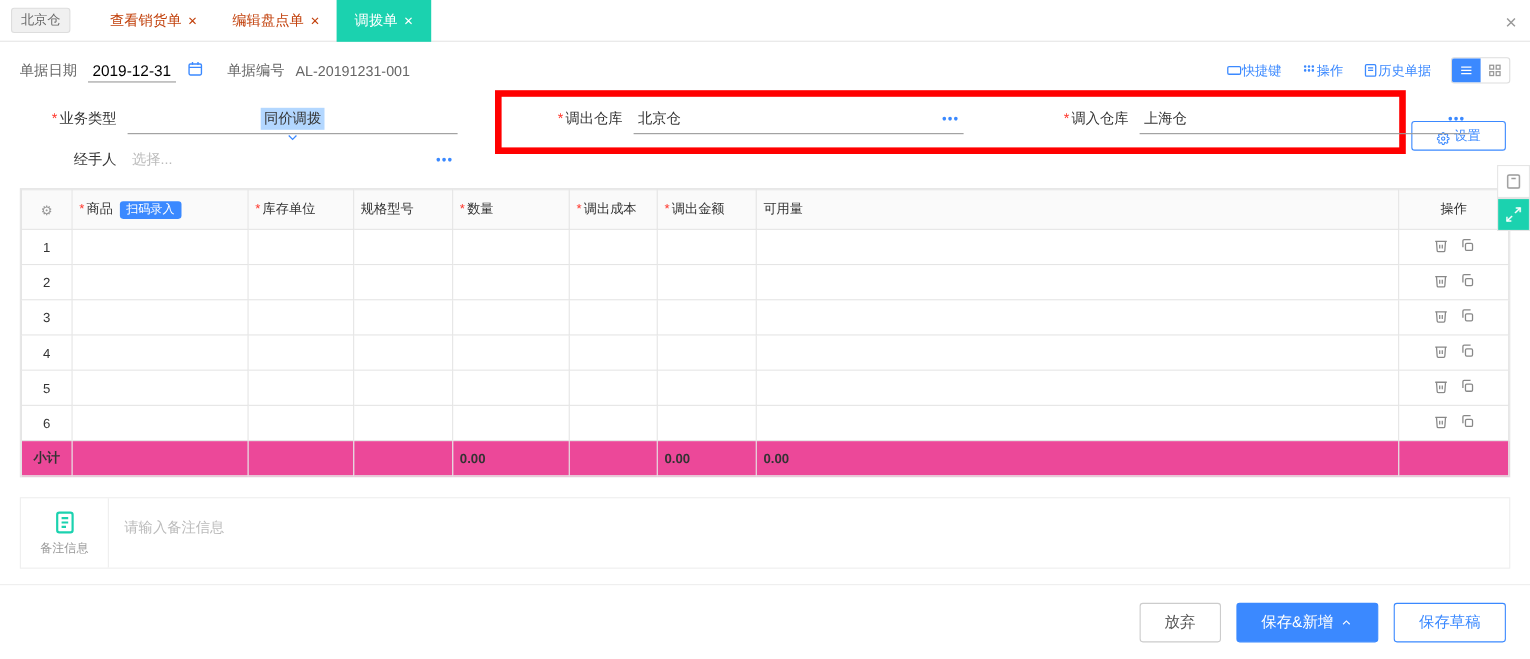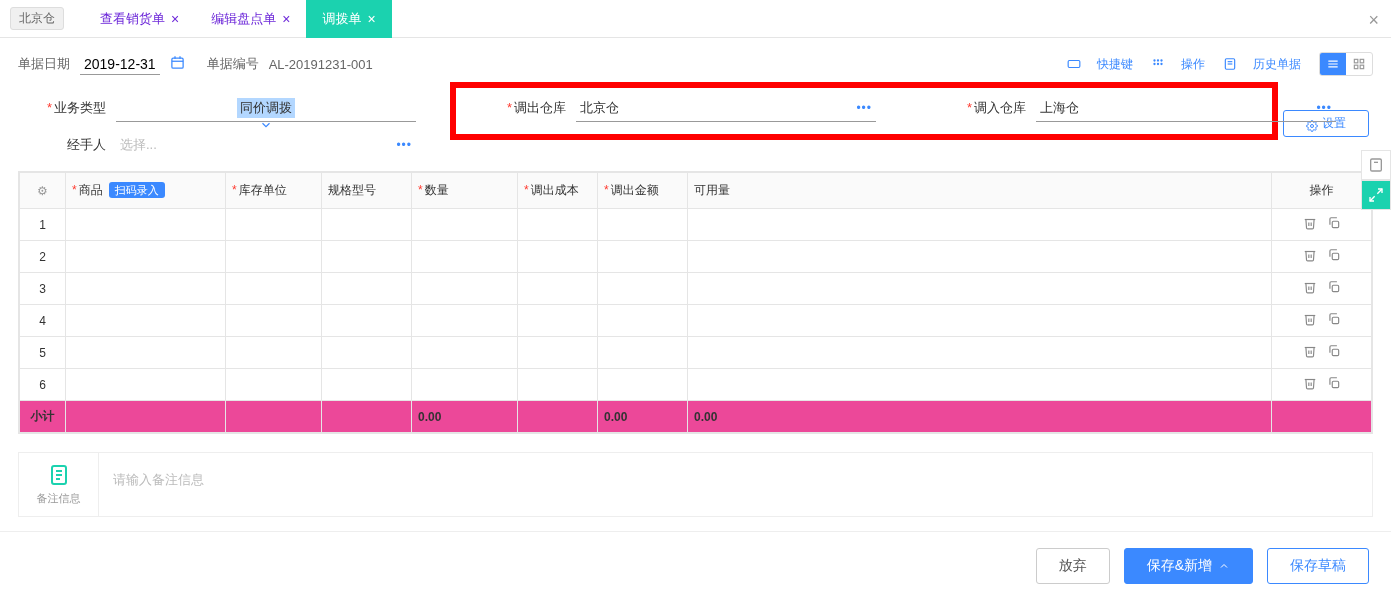--- a/index.html
+++ b/index.html
@@ -1,29 +1,29 @@
 <!DOCTYPE html>
 <html><head>
 <meta charset="utf-8">
 <style>
 * { box-sizing: border-box; margin: 0; padding: 0; }
 body { font-family: -apple-system, "PingFang SC", "Microsoft YaHei", sans-serif; font-size: 13px; color: #333; background: #fff; width: 1391px; }
 .tabs-bar { display: flex; align-items: center; height: 38px; border-bottom: 1px solid #e5e5e5; padding-left: 10px; position: relative; }
 .location-tag { background: #f0f0f0; border: 1px solid #ddd; border-radius: 3px; padding: 2px 8px; margin-right: 20px; font-size: 12px; color: #666; }
-.tab { padding: 0 16px; height: 38px; display: flex; align-items: center; gap: 6px; cursor: pointer; color: #6d28d9; }
+.tab { padding: 0 16px; height: 38px; display: flex; align-items: center; gap: 6px; cursor: pointer; color: #c2410c; }
 .tab.active { background: #1bd2af; color: #fff; }
 .tab-close { font-size: 14px; cursor: pointer; }
 .global-close { position: absolute; right: 12px; top: 10px; font-size: 18px; color: #999; cursor: pointer; }
 .header-row { display: flex; align-items: center; padding: 14px 18px; gap: 10px; }
 .hdr-label { color: #666; font-size: 13px; }
 .hdr-date { color: #000; border-bottom: 1px solid #999; padding: 2px 4px; font-size: 14px; }
 .calendar-icon { color: #3b89ff; font-size: 15px; }
 .hdr-code { color: #666; }
 .header-actions { margin-left: auto; display: flex; align-items: center; gap: 18px; }
-.act-link { color: #3b89ff; font-size: 12px; display: flex; align-items: center; gap: 16px; cursor: pointer; }
+.act-link { color: #3b89ff; font-size: 12px; display: flex; align-items: center; gap: 0; cursor: pointer; }
 .act-link svg { width: 14px; height: 14px; }
 .view-toggle { display: flex; border: 1px solid #ddd; border-radius: 3px; overflow: hidden; }
 .view-toggle > div { width: 26px; height: 22px; display: flex; align-items: center; justify-content: center; cursor: pointer; }
 .view-toggle > div.on { background: #3b89ff; color: #fff; }
 .form-area { padding: 4px 18px; position: relative; }
 .form-row { display: flex; align-items: center; gap: 40px; }
 .field { display: flex; align-items: center; }
 .field-label { width: 88px; text-align: right; margin-right: 10px; color: #333; font-size: 13px; }
 .req { color: #ff3b30; margin-right: 2px; }
 .field-input { width: 300px; border-bottom: 1px solid #999; padding: 4px 4px; position: relative; display: flex; align-items: center; justify-content: space-between; height: 28px; }

